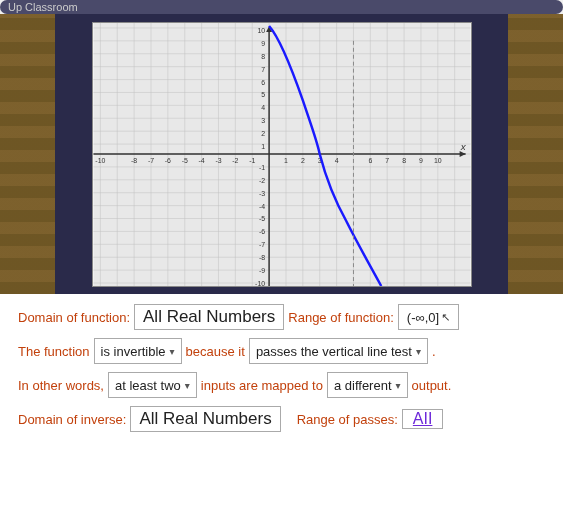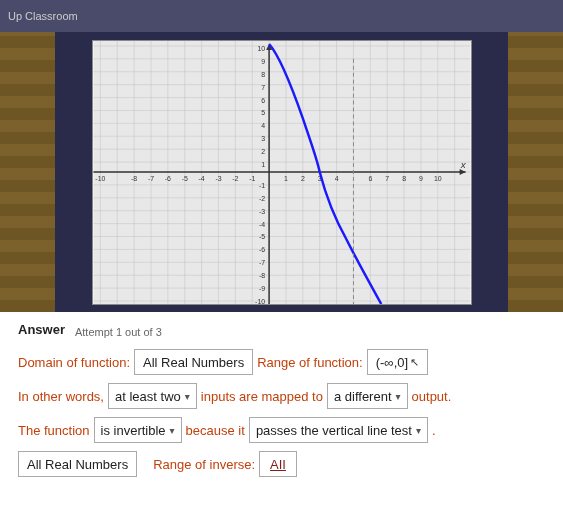--- a/index.html
+++ b/index.html
@@ -17,25 +17,26 @@
       height: 523px;
       background: #f0f0f0;
       display: flex;
       flex-direction: column;
       align-items: center;
     }
 
     
     .top-bar {
       width: 100%;
-      height: 32px;
+      height: 14px;
       background: #4a4a6a;
       display: flex;
       align-items: center;
       padding: 0 8px;
+      border-radius: 8px;
     }
     .top-bar-text {
       color: #ccc;
       font-size: 11px;
     }
 
     
     .graph-area {
       width: 100%;
       background: #2a2a4a;
@@ -89,21 +90,21 @@
       color: #c2410c;
     }
 
     .box-value {
       display: inline-flex;
       align-items: center;
       justify-content: center;
       border: 1.5px solid #aaa;
       background: #fff;
       padding: 2px 8px;
-      font-size: 13px;
+      font-size: 17px;
       color: #222;
       min-width: 50px;
       height: 26px;
     }
 
     .dropdown {
       display: inline-flex;
       align-items: center;
       border: 1px solid #aaa;
       background: #fff;
@@ -168,23 +169,23 @@
       cursor: default;
     }
 
     .underline-box {
       display: inline-flex;
       align-items: center;
       justify-content: center;
       border: 1.5px solid #aaa;
       background: #fff;
       padding: 2px 10px;
-      font-size: 13px;
-      color: #7f1d1d;
-      height: 26px;
+      font-size: 16px;
+      color: #6d28d9;
+      height: 20px;
       text-decoration: underline;
     }
   </style>
 </head>
 <body>
 
 <div class="main-container">
 
   <div class="top-bar">
     <span class="top-bar-text">Up Classroom</span>
@@ -316,52 +317,49 @@
         " stroke="#1a1aff" stroke-width="2.5" fill="none"></path>
 
         <line x1="262" y1="18" x2="262" y2="265" stroke="#888" stroke-width="1" stroke-dasharray="4,3"></line>
 
       </svg>
     </div>
   </div>
 
   <div class="answer-section">
 
-    <div class="row">
-      <span class="answer-label">Answer</span>
-      <span class="attempt-label">Attempt 1 out of 3</span>
-    </div>
 
     <div class="row">
       <span class="row-text">Domain of function:</span>
       <span class="box-value">All Real Numbers</span>
       <span class="row-text" style="">Range of function:</span>
       <span class="range-box">
         <span>(-∞,0]</span>
         <span style="margin-left:2px; font-size:11px; color:#333;">↖</span>
       </span>
     </div>
 
     <div class="row">
+      <span class="row-text">The function</span>
+      <span class="dropdown">is invertible</span>
+      <span class="row-text">because it</span>
+      <span class="dropdown" style="min-width:170px;">passes the vertical line test</span>
+      <span class="row-text">.</span>
+    </div>
+
+    <div class="row">
       <span class="row-text">In other words,</span>
       <span class="dropdown">at least two</span>
       <span class="row-text">inputs are mapped to</span>
       <span class="dropdown">a different</span>
       <span class="row-text">output.</span>
     </div>
 
     <div class="row">
-      <span class="row-text">The function</span>
-      <span class="dropdown">is invertible</span>
-      <span class="row-text">because it</span>
-      <span class="dropdown" style="min-width:170px;">passes the vertical line test</span>
-      <span class="row-text">.</span>
-    </div>
-
-    <div class="row">
+      <span class="row-text">Domain of inverse:</span>
       <span class="box-value">All Real Numbers</span>
-      <span class="row-text" style="margin-left:12px;">Range of inverse:</span>
+      <span class="row-text" style="margin-left:12px;">Range of passes:</span>
       <span class="underline-box">AII</span>
     </div>
 
   </div>
 
 </div>
 
 </body></html>

